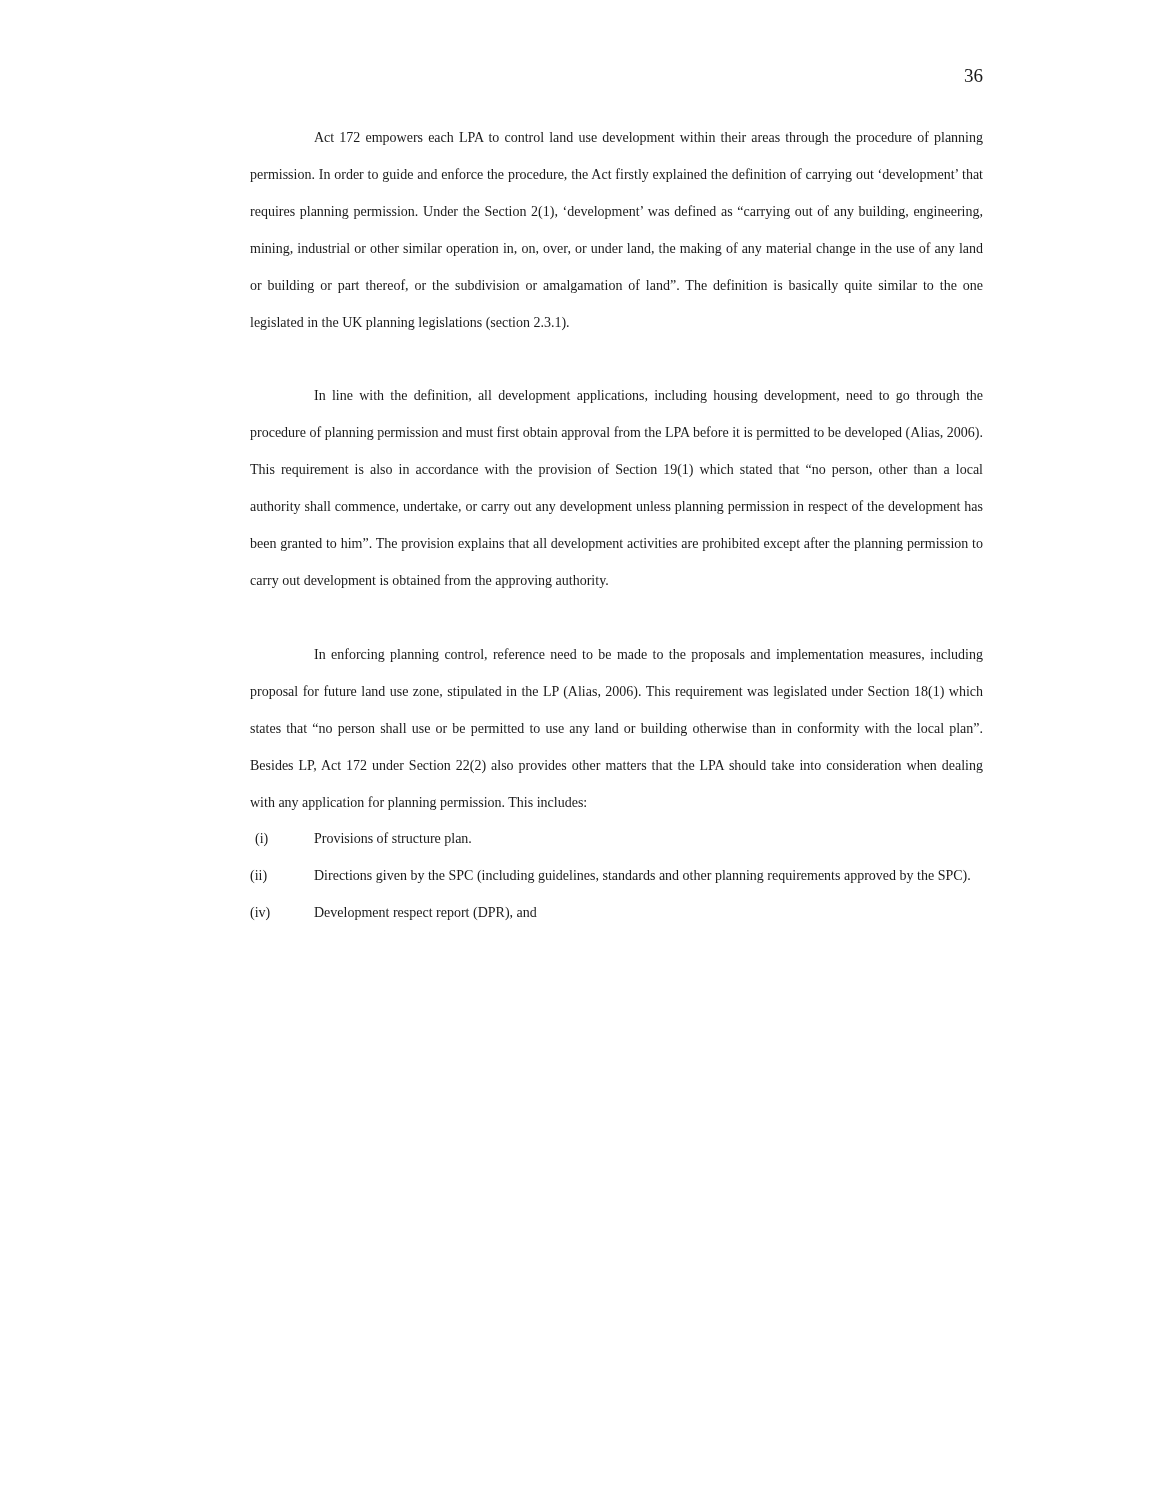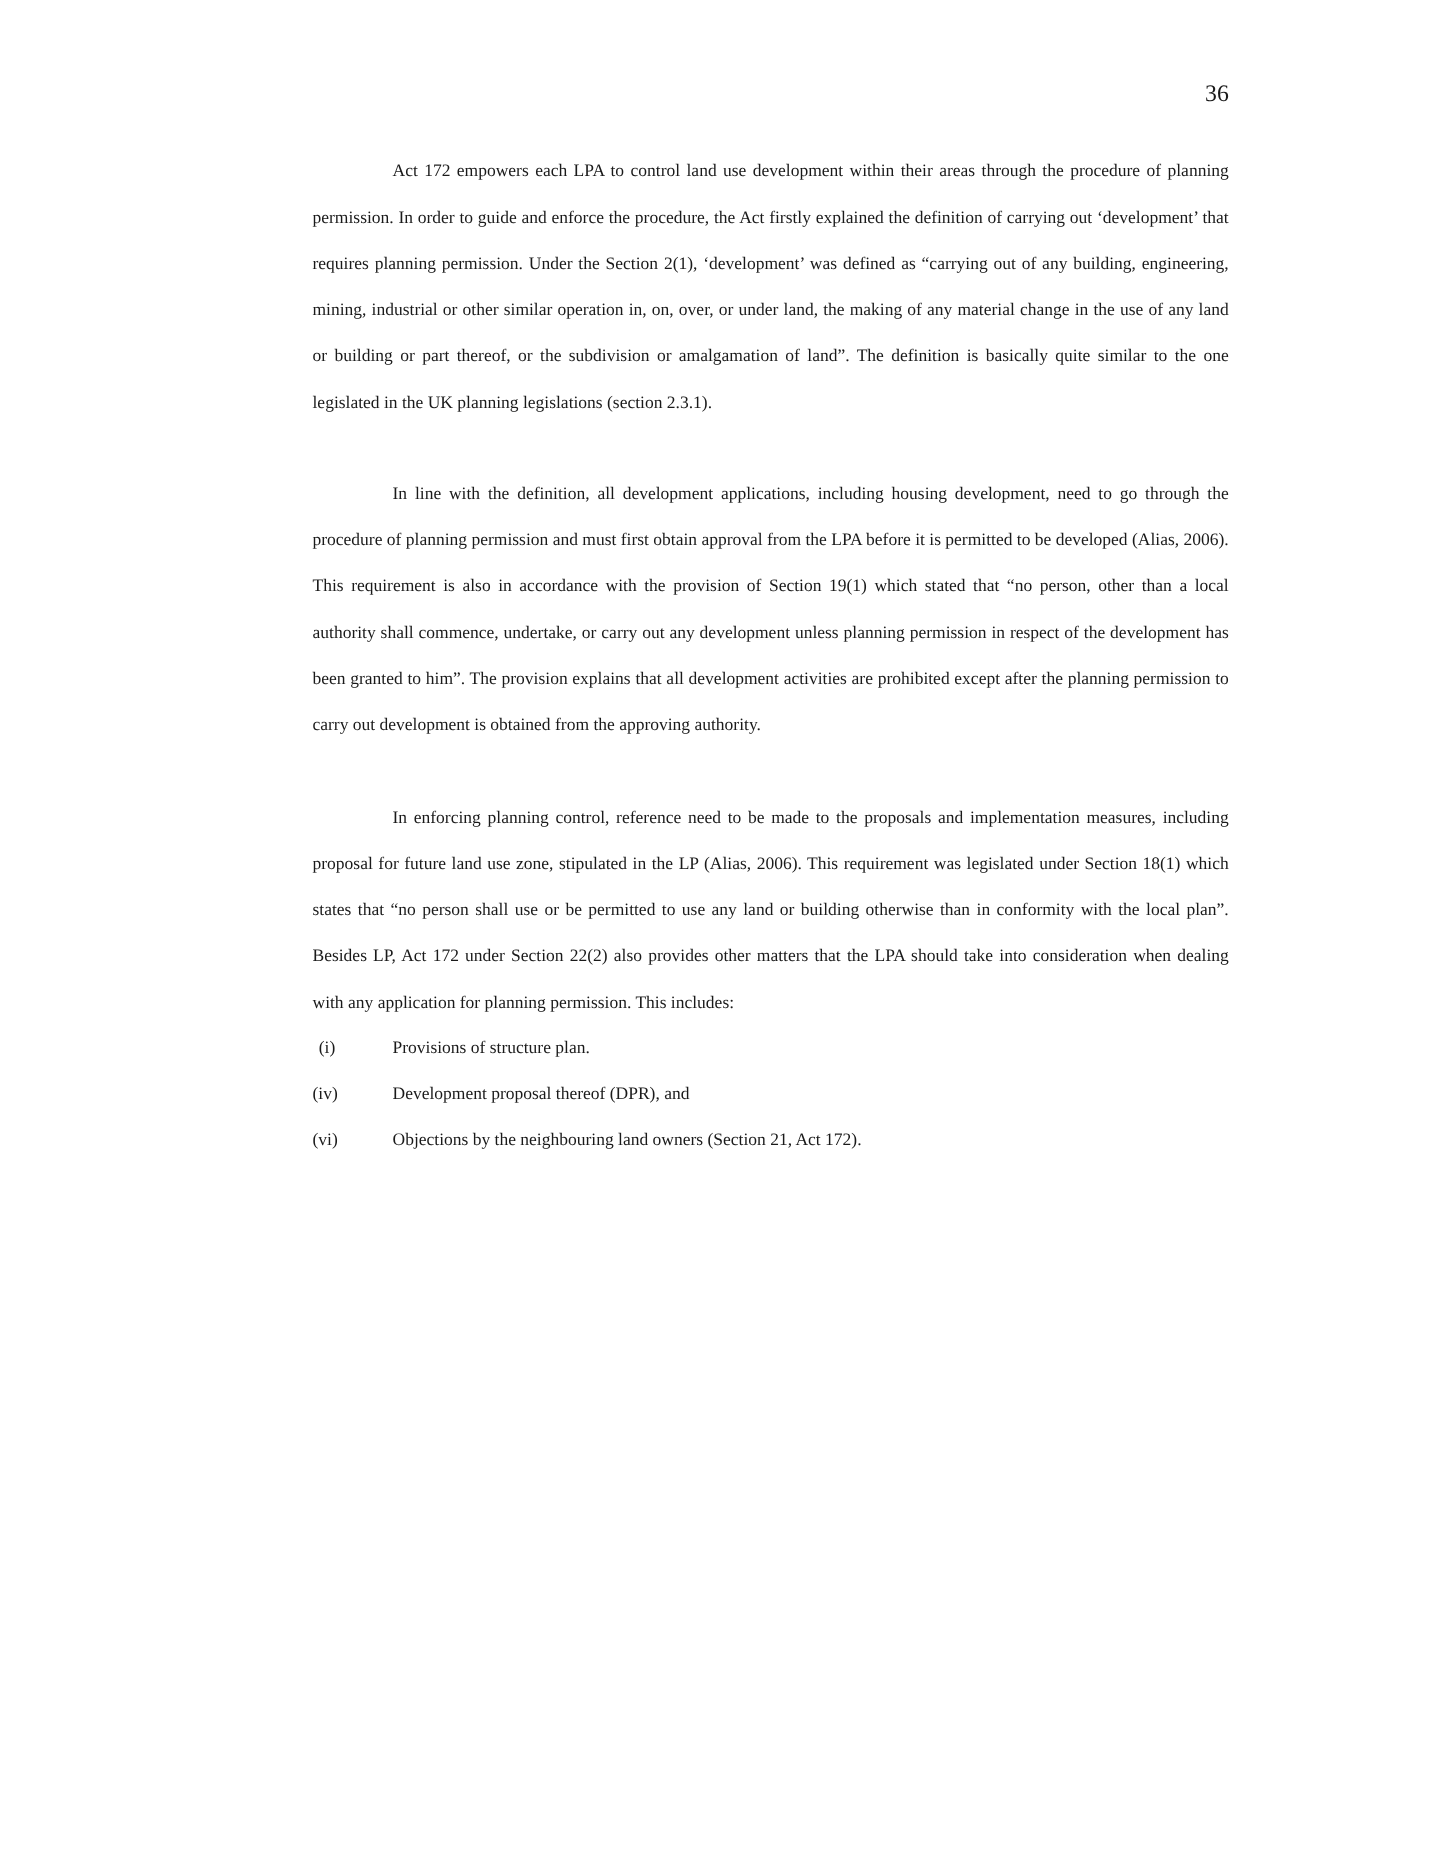--- a/index.html
+++ b/index.html
@@ -65,21 +65,21 @@
   <p class="para">Act 172 empowers each LPA to control land use development within their areas through the procedure of planning permission. In order to guide and enforce the procedure, the Act firstly explained the definition of carrying out ‘development’ that requires planning permission. Under the Section 2(1), ‘development’ was defined  as “carrying out of any building, engineering, mining, industrial or other similar operation in, on, over, or under land, the making of any material change in the use of any land or building or part thereof, or the subdivision or amalgamation of land”. The definition is basically quite similar to the one legislated in the UK planning legislations (section 2.3.1).</p>
   <p class="para gap">In line with the definition, all development applications, including housing development, need to go through the procedure of planning permission and must first obtain approval from the LPA before it is permitted to be developed (Alias, 2006). This requirement is also in accordance with the provision of Section 19(1) which stated that “no person, other than a local authority shall commence, undertake, or carry out any development unless planning permission in respect of the development has been granted to him”.  The provision explains that all development activities are prohibited except after the planning permission to carry out development is obtained from the approving authority.</p>
   <p class="para gap">In enforcing planning control, reference need to be made to the proposals and implementation measures, including proposal for future land use zone, stipulated in the LP (Alias, 2006). This requirement was legislated under Section 18(1) which states that “no person shall use or be permitted to use any land or building otherwise than in conformity with the local plan”. Besides LP, Act 172 under Section 22(2) also provides other matters that the LPA should take into consideration when dealing with any application for planning permission.  This includes:</p>
 
   <ul class="list">
     <li class="list-item">
       <span class="list-marker" style="padding-left:5px;flex-basis:59px;width:59px;">(i)</span>
       <span class="list-text">Provisions of structure plan.</span>
     </li>
     <li class="list-item">
-      <span class="list-marker">(iv)</span>
-      <span class="list-text">Development proposal thereof (DPR), and</span>
+      <span class="list-marker">(ii)</span>
+      <span class="list-text">Directions given by the SPC (including guidelines, standards and other planning requirements approved by the SPC).</span>
     </li>
     <li class="list-item">
-      <span class="list-marker">(vi)</span>
-      <span class="list-text">Objections by the neighbouring land owners (Section 21, Act 172).</span>
+      <span class="list-marker">(iv)</span>
+      <span class="list-text">Development respect report (DPR), and</span>
     </li>
   </ul>
 </div>
 
 </body></html>

